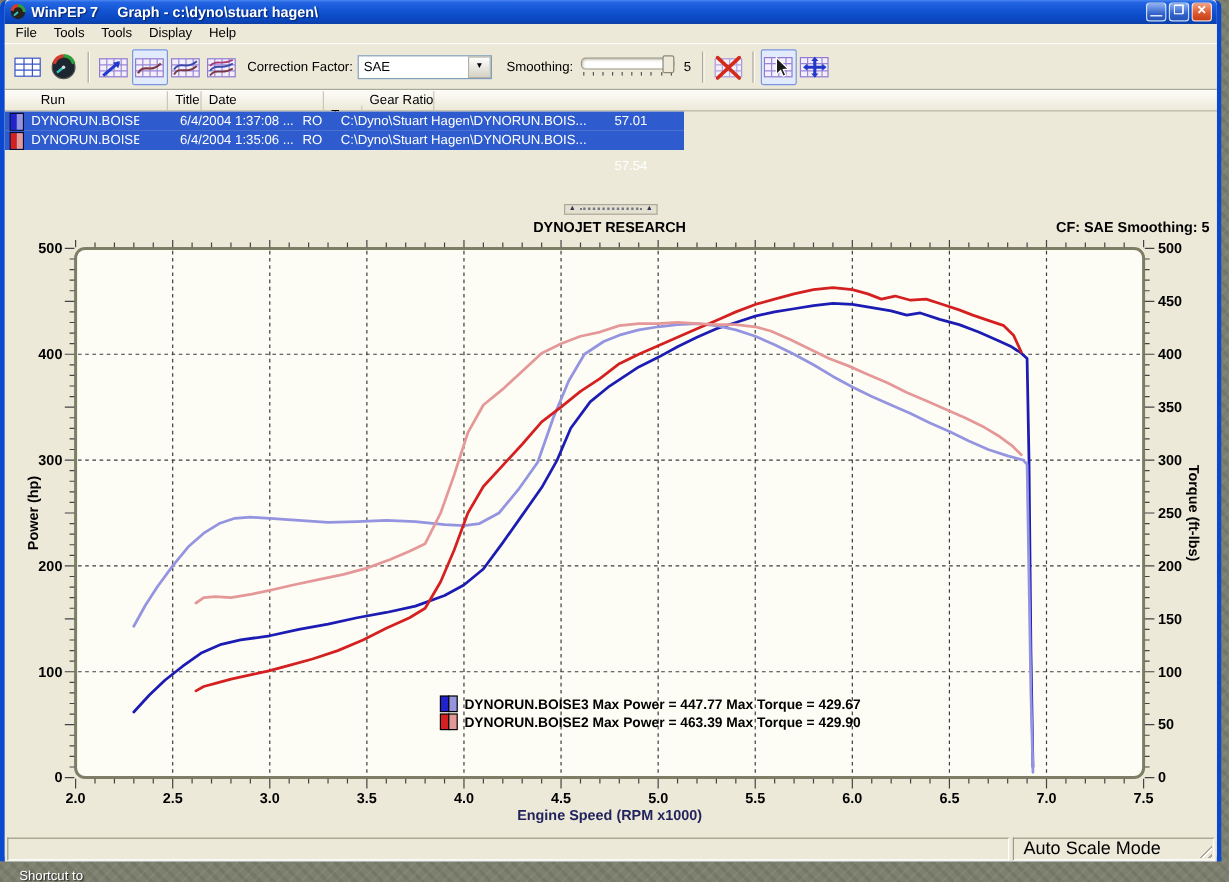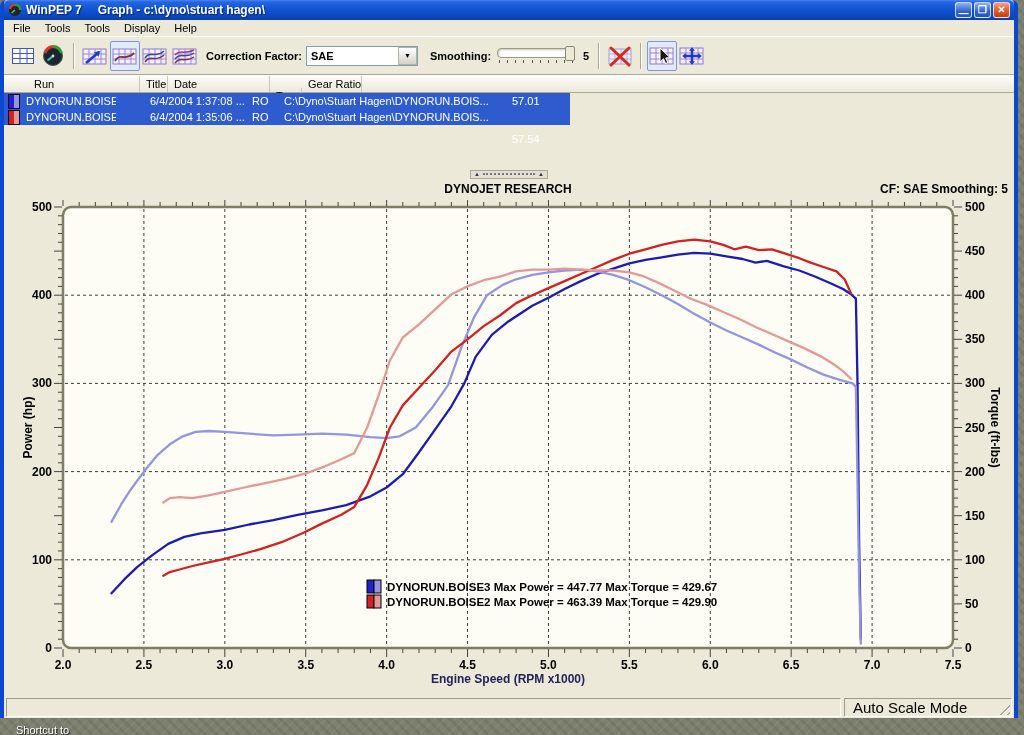--- a/index.html
+++ b/index.html
@@ -21,21 +21,21 @@
   .win-btns{margin-left:auto;display:flex;gap:2px;}
   .wbtn{width:17px;height:16px;border-radius:3px;border:1px solid rgba(255,255,255,.75);
     background:linear-gradient(180deg,#8db2f2,#3263cc 60%,#2454b8);color:#fff;font-size:10px;font-weight:bold;
     display:flex;align-items:center;justify-content:center;line-height:1;box-sizing:border-box;}
   .wbtn.close{background:linear-gradient(180deg,#f0a086,#dd5a30 55%,#c43d16);}
   .wbtn.min span{transform:translateY(4px);}
   .menubar{height:16px;flex:0 0 16px;display:flex;align-items:center;background:#ece9d8;
     border-bottom:1px solid #fff;font-size:11px;padding-left:2px;}
   .menu-item{padding:1px 7px;color:#000;}
   .toolbar{height:37px;flex:0 0 37px;display:flex;align-items:center;background:#ece9d8;
-    border-bottom:1px solid #aca899;padding:0 4px;font-size:11px;font-weight:bold;}
+    border-bottom:1px solid #aca899;padding:0 4px;font-size:11px;}
   .tbtn{width:30px;height:30px;display:flex;align-items:center;justify-content:center;
     border:1px solid transparent;box-sizing:border-box;border-radius:2px;}
   .tbtn.active{border:1px solid #7a96df;background:#e2ebfb;}
   .tsep{width:0;height:26px;border-left:1px solid #aca899;border-right:1px solid #fff;margin:0 5px;}
   .tlabel{margin:0 4px 0 6px;color:#000;white-space:nowrap;}
   .combo{width:112px;height:20px;background:#fff;border:1px solid #7f9db9;display:flex;align-items:center;
     font-size:11px;box-sizing:border-box;padding-left:4px;}
   .combo-btn{margin-left:auto;width:17px;height:16px;background:linear-gradient(#fefefe,#d6d2c6);
     border:1px solid #b5b2a4;display:flex;align-items:center;justify-content:center;font-size:7px;color:#000;}
   .slider{width:78px;margin:0 2px;display:flex;flex-direction:column;justify-content:center;}

